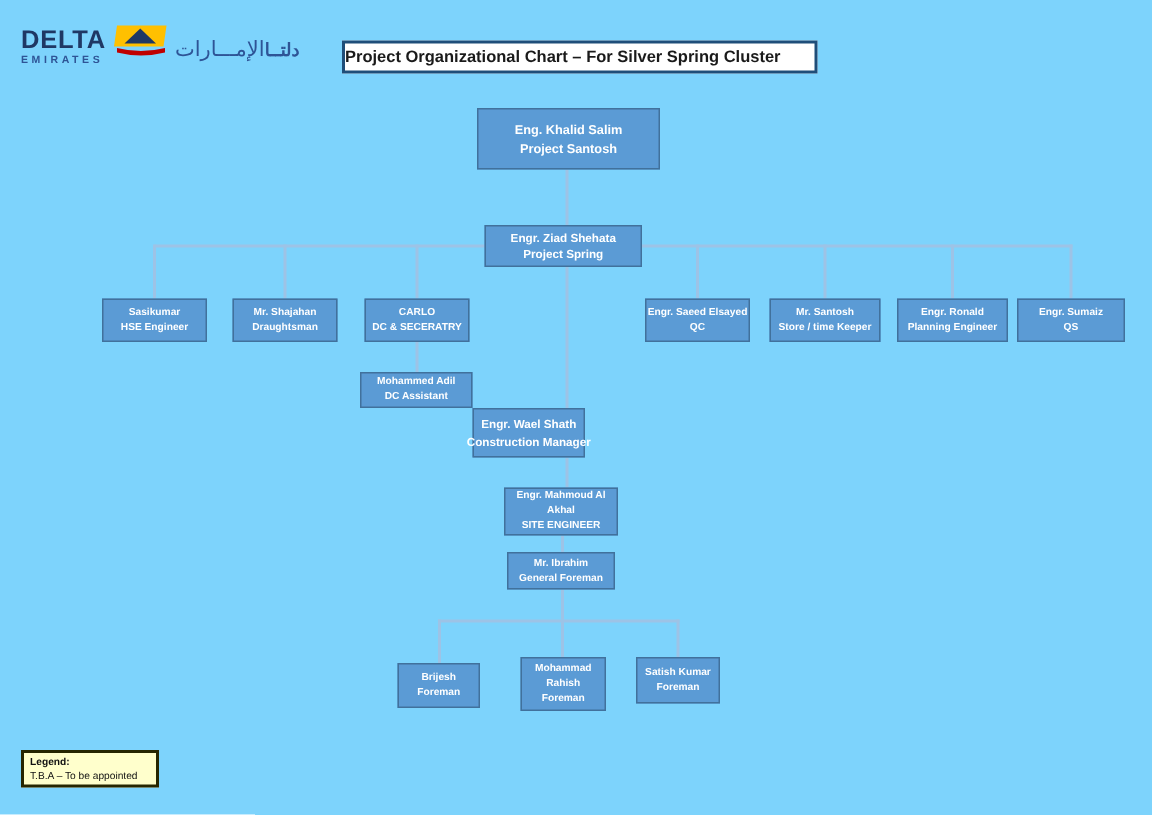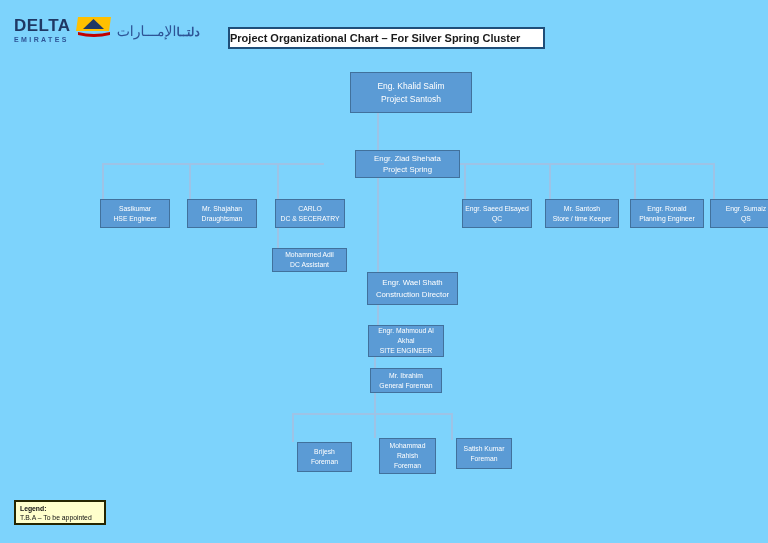--- a/index.html
+++ b/index.html
@@ -18,23 +18,23 @@
   .titlebox {
     position:absolute; left:228px; top:27px; width:317px; height:22px;
     border:2px solid var(--title-border,#1F4E79); box-sizing:border-box;
     display:flex; align-items:center; justify-content:flex-start;
     font-size:11px; font-weight:bold; color:#1a1a1a; background:#fff;
   }
   
   .node {
     position:absolute; background:var(--node-fill,#5B9BD5);
     border:1px solid var(--node-border,#41719C); box-sizing:border-box;
-    color:#fff; font-weight:normal; font-size:6.8px; line-height:1.45;
+    color:#fff; font-weight:bold; font-size:6.8px; line-height:1.45;
     display:flex; flex-direction:column; align-items:center; justify-content:center;
-    text-align:center; padding:1px 1px;margin-left:32px;
+    text-align:center; padding:1px 1px;
   }
   .node span { display:block; white-space:nowrap; }
   .node.wrap span { white-space:normal; }
   .node.lvl1 { font-size:8.5px; }
   .node.lvl2 { font-size:7.8px;align-items:center; }
   
   .conn { position:absolute; background:var(--connector,#9DC3E6); }
   .conn.h { height:2px; }
   .conn.v { width:2px; }
   
@@ -136,23 +136,23 @@
   <div class="node" style="left:678px;top:199px;width:72px;height:29px">
     <span>Engr. Sumaiz</span>
     <span>QS</span>
   </div>
 
   <div class="node" style="left:240px;top:248px;width:75px;height:24px">
     <span>Mohammed Adil</span>
     <span>DC Assistant</span>
   </div>
 
-  <div class="node lvl2" style="left:335px;top:272px;width:91px;height:33px">
+  <div class="node lvl2" style="left:315px;top:272px;width:75px;height:33px">
     <span>Engr. Wael Shath</span>
-    <span>Construction Director</span>
+    <span>Construction Manager</span>
   </div>
 
   <div class="node wrap" style="left:336px;top:325px;width:76px;height:32px">
     <span>Engr. Mahmoud Al Akhal</span>
     <span>SITE ENGINEER</span>
   </div>
 
   <div class="node" style="left:338px;top:368px;width:72px;height:25px">
     <span>Mr. Ibrahim</span>
     <span>General Foreman</span>

